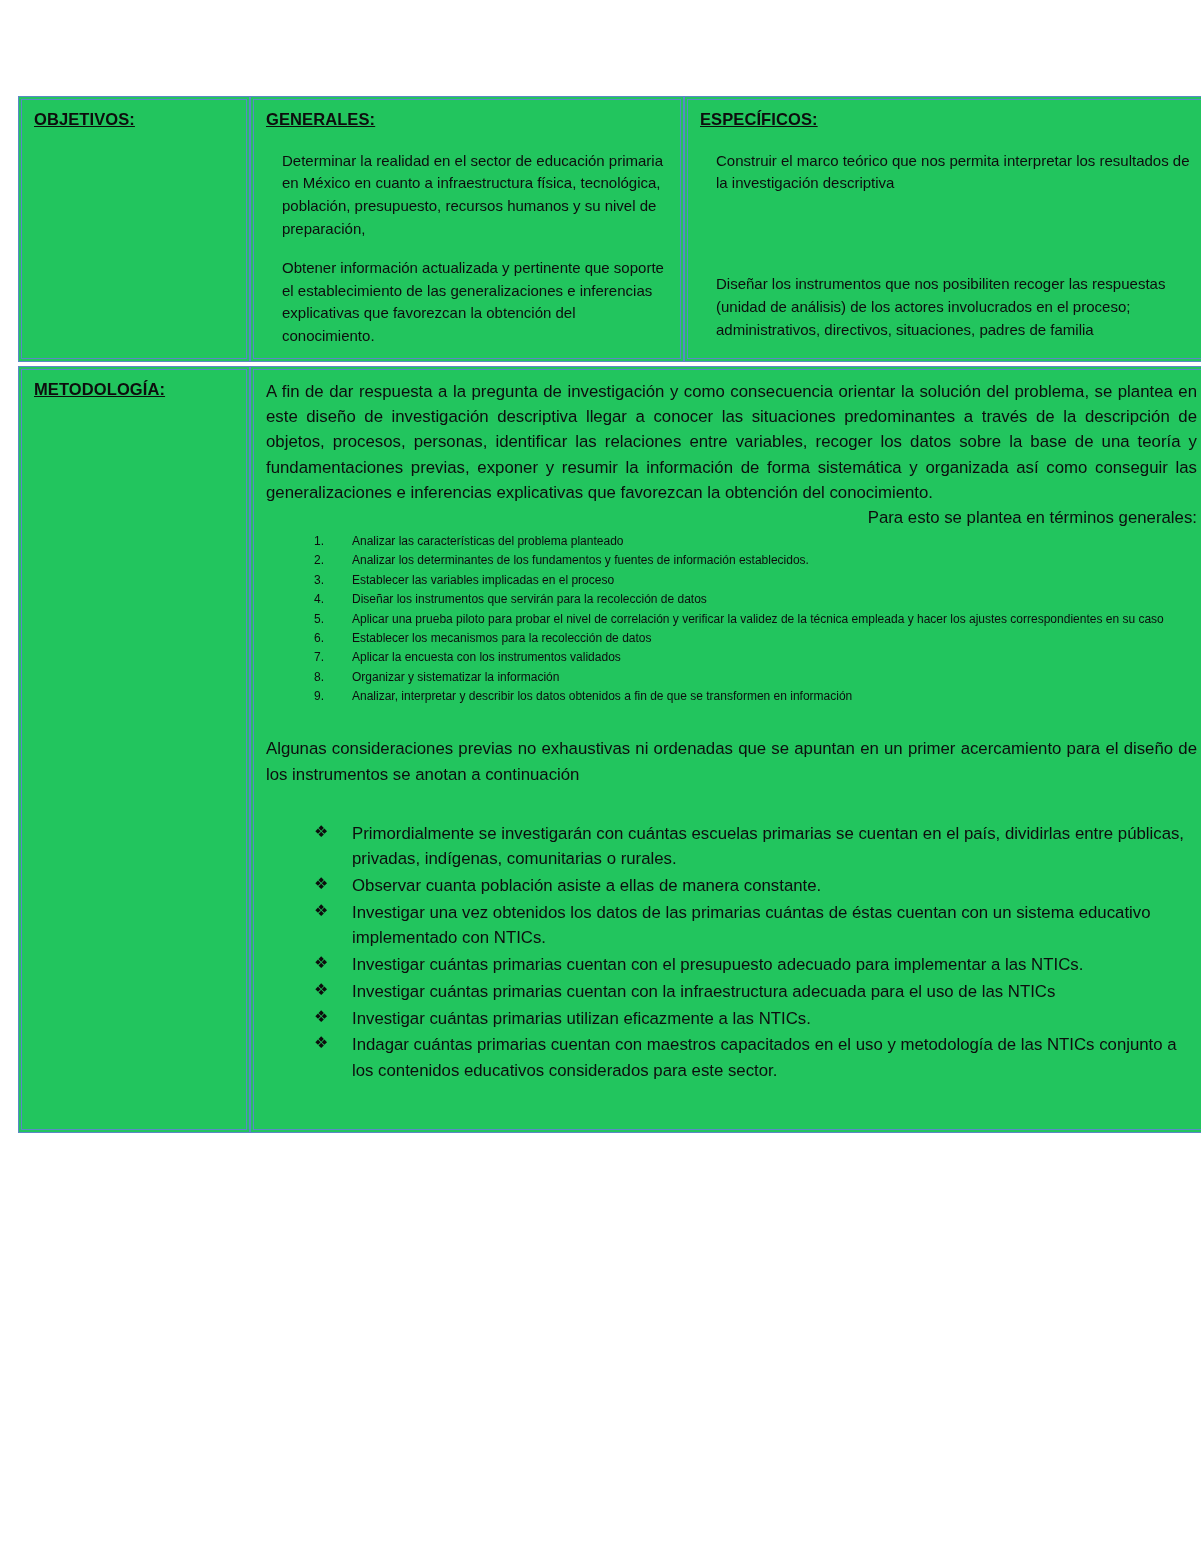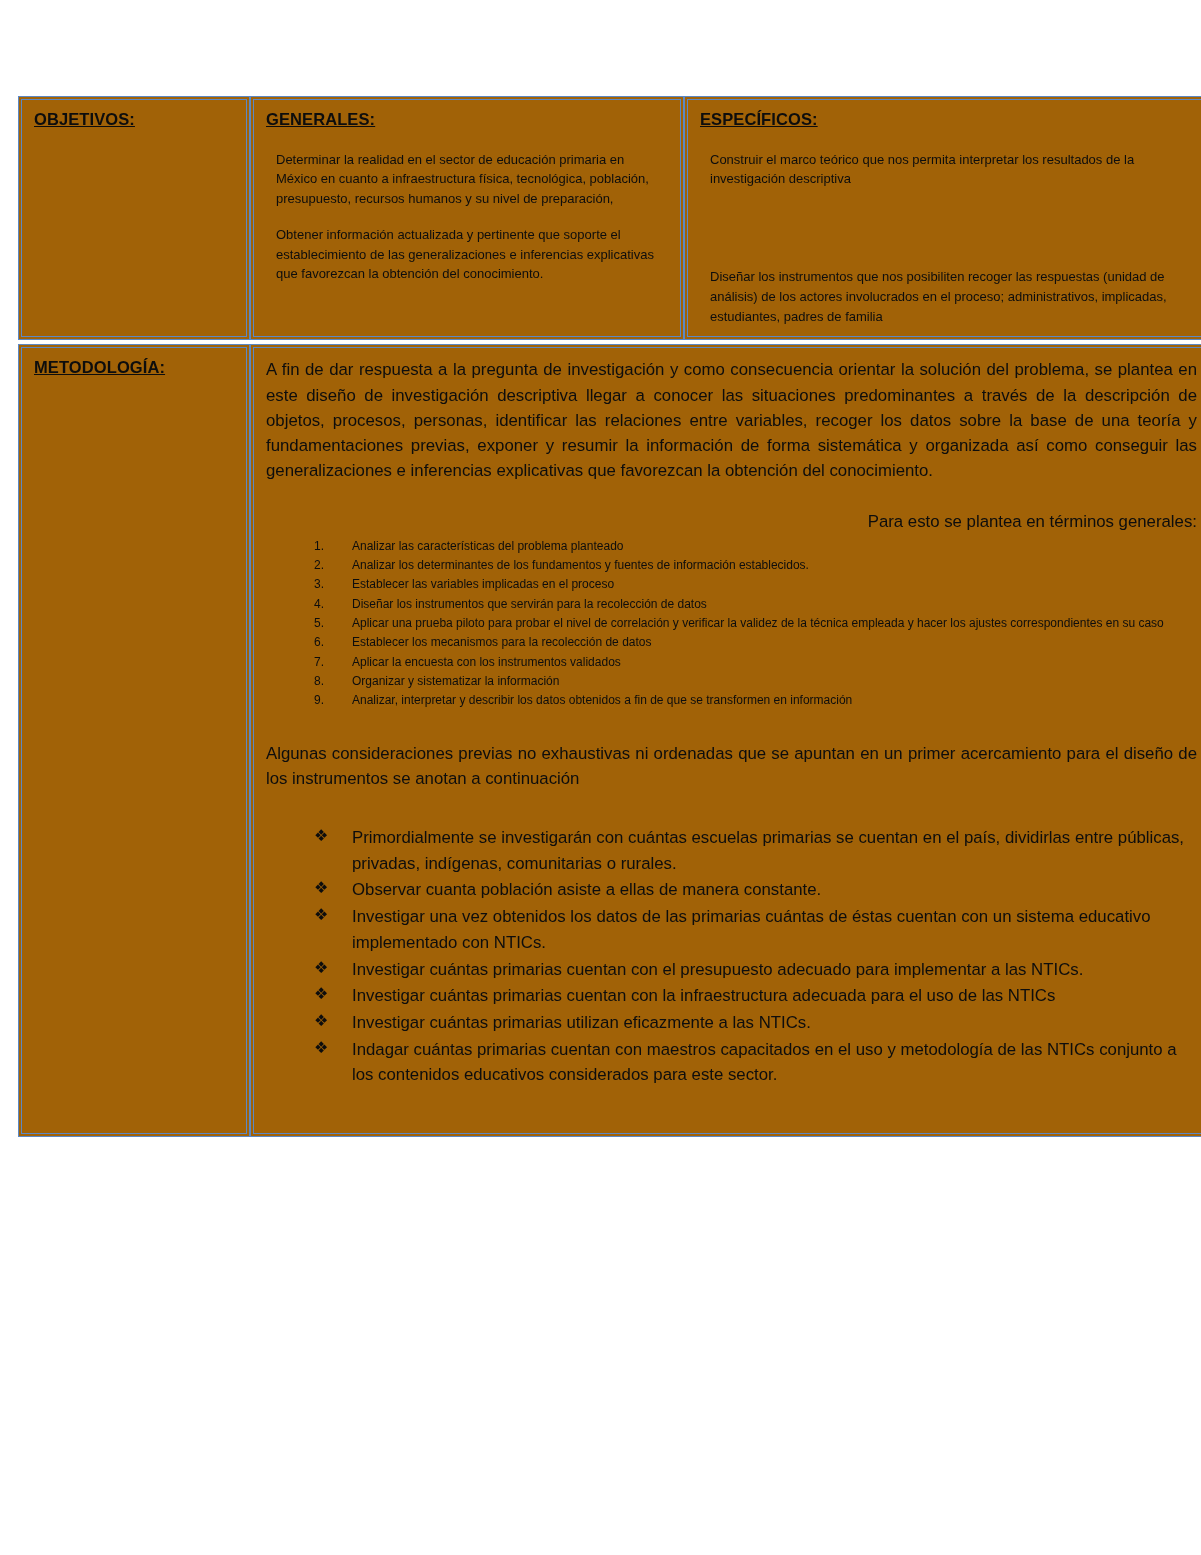--- a/index.html
+++ b/index.html
@@ -27,21 +27,21 @@
   
   .doc-table {
     width: 1161px;
     border-collapse: separate;
     border-spacing: 0;
     table-layout: fixed;
   }
 
   
   .cell {
-    background: #a16207;
+    background: #22c55e;
     border: 4px double #5b88c6;
     vertical-align: top;
     padding: 9px 11px 10px 12px;
     box-sizing: border-box;
   }
 
   .col-label   { width: 232px; }
   .col-general { width: 434px; }
   .col-spec    { width: 528px; }
 
@@ -52,35 +52,35 @@
     font-size: 16.5px;
     font-weight: bold;
     text-decoration: underline;
     letter-spacing: .1px;
     margin: 0 0 20px 0;
     line-height: 1.25;
   }
   .head.tight { margin-bottom: 22px; }
 
   .para {
-    font-size: 13px;
+    font-size: 15px;
     line-height: 1.52;
-    margin: 0 0 16px 10px;
+    margin: 0 0 16px 16px;
   }
   .para:last-child { margin-bottom: 0; }
 
   .spacer-lg { height: 62px; }
 
   .meth-para {
     font-size: 16.8px;
     line-height: 1.50;
     margin: 0;
     text-align: justify;
   }
-  .meth-lead { margin-bottom: 26px; }
+  .meth-lead { }
 
   .intro-line {
     font-size: 16.8px;
     line-height: 1.50;
     margin: 0 0 2px 0;
     text-align: right;
   }
 
   
   ol.numlist {
@@ -151,21 +151,21 @@
         <td class="cell col-general">
           <p class="head">GENERALES:</p>
           <p class="para">Determinar la realidad en el sector de educación primaria en México en cuanto a infraestructura física, tecnológica, población,  presupuesto, recursos humanos y su nivel de preparación,</p>
           <p class="para">Obtener información  actualizada y pertinente  que soporte el establecimiento de las generalizaciones e inferencias explicativas que favorezcan la obtención del conocimiento.</p>
         </td>
 
         <td class="cell col-spec">
           <p class="head">ESPECÍFICOS:</p>
           <p class="para">Construir el marco teórico que nos permita interpretar los resultados de la investigación descriptiva</p>
           <div class="spacer-lg"></div>
-          <p class="para">Diseñar los instrumentos que nos posibiliten recoger las respuestas  (unidad de análisis) de los actores involucrados en el proceso;  administrativos, implicadas, estudiantes, padres de familia</p>
+          <p class="para">Diseñar los instrumentos que nos posibiliten recoger las respuestas  (unidad de análisis) de los actores involucrados en el proceso;  administrativos, directivos, situaciones, padres de familia</p>
         </td>
       </tr>
 
       <tr class="row-gap">
         <td></td>
         <td></td>
         <td></td>
       </tr>
 
       <tr>

